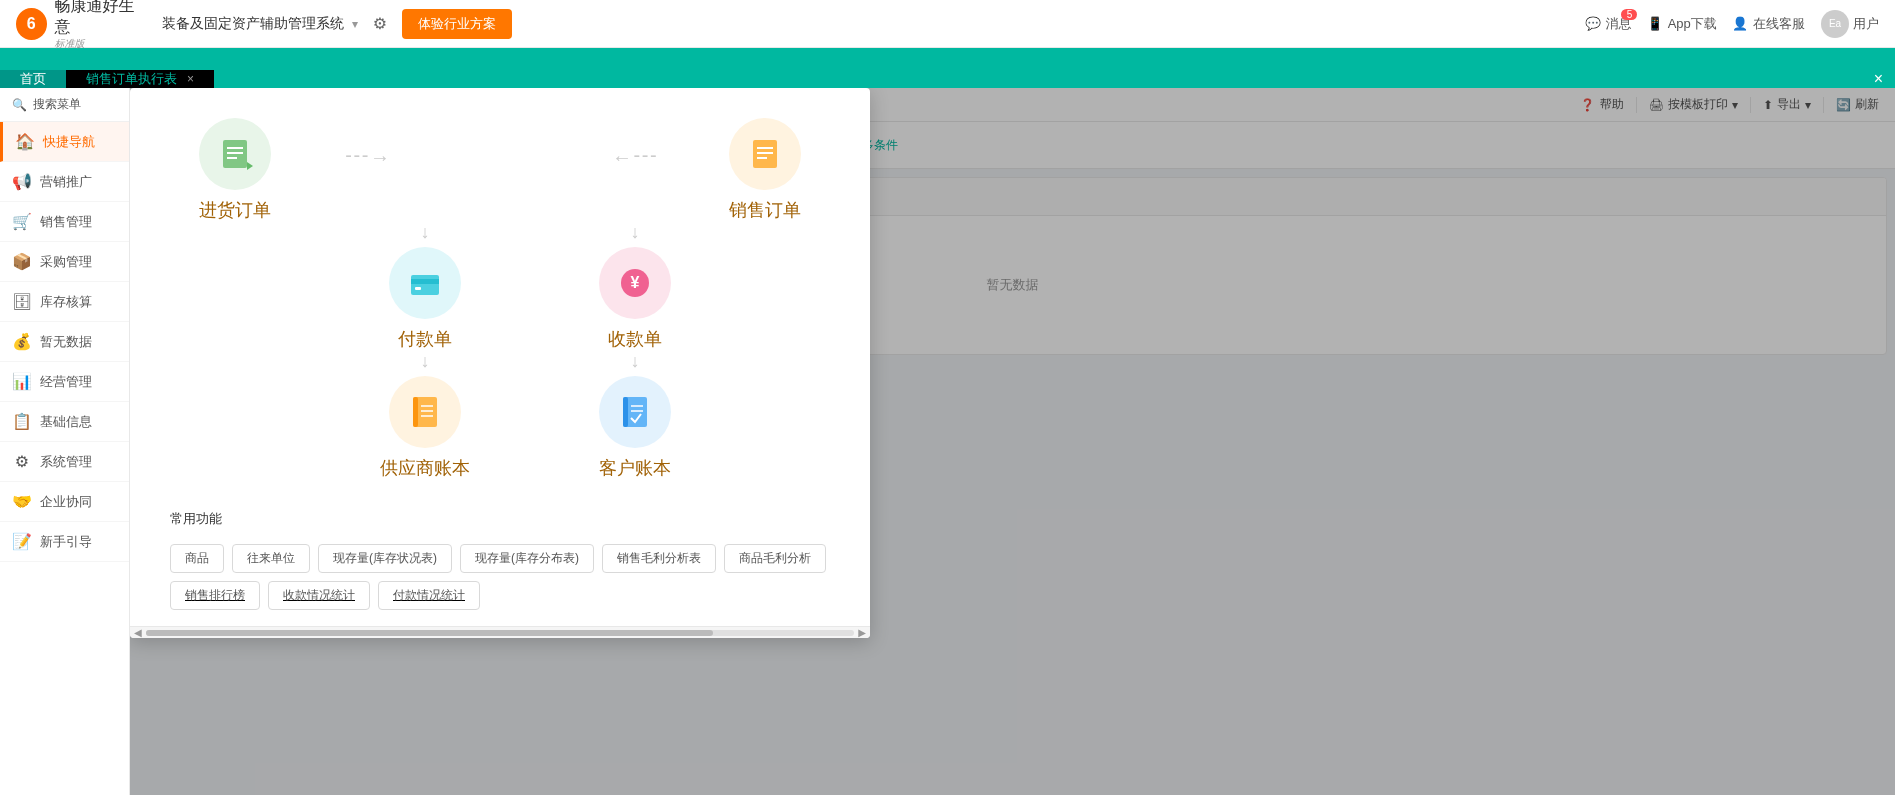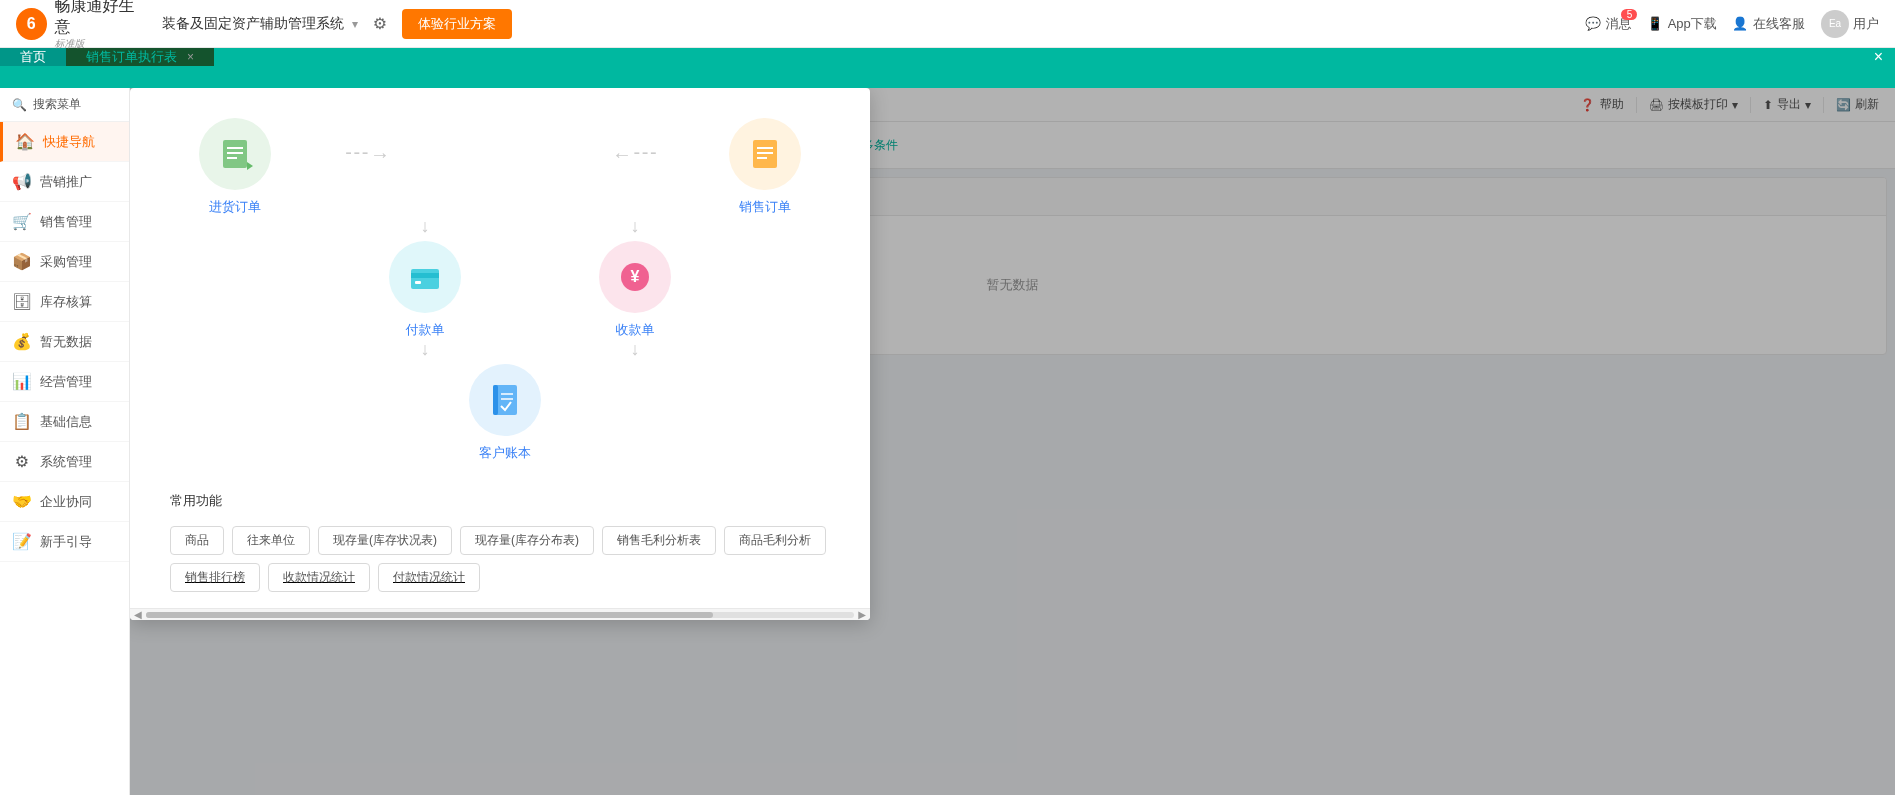--- a/index.html
+++ b/index.html
@@ -105,37 +105,37 @@
       border-radius: 50%;
       display: flex; align-items: center; justify-content: center;
       color: #fff; font-size: 10px;
     }
 
     
     .nav-tabs {
       height: 40px;
       background: #00b8a0;
       display: flex;
-      align-items: flex-start;
+      align-items: flex-end;
       padding: 0;
       position: relative;
       z-index: 9;
     }
     .nav-tab {
       padding: 0 20px;
       display: flex;
       align-items: center;
       color: #fff;
       font-size: 13px;
       cursor: pointer;
       gap: 6px;
       white-space: nowrap;
     }
     .nav-tab.active {
-      background: #14532d;
+      background: #000000;
       color: #00b8a0;
     }
     .nav-tab.home {
       background: #009688;
       color: #fff;
     }
     .tab-close {
       font-size: 12px;
       color: #aaa;
       cursor: pointer;
@@ -350,22 +350,22 @@
     .flow-circle {
       width: 72px;
       height: 72px;
       border-radius: 50%;
       display: flex;
       align-items: center;
       justify-content: center;
       font-size: 28px;
     }
     .flow-label {
-      font-size: 13px;
-      color: #3b82f6;
+      font-size: 18px;
+      color: #a16207;
     }
     .flow-arrow-h {
       flex: 1;
       display: flex;
       align-items: center;
       justify-content: center;
       color: #ccc;
       font-size: 20px;
       padding-bottom: 30px;
     }
@@ -675,20 +675,32 @@
             <div style="width:130px;"></div>
             <div style="width:60px;"></div>
             <div style="width:130px; display:flex; justify-content:center; color:#ccc; font-size:18px;">↓</div>
             <div style="width:80px;"></div>
             <div style="width:130px; display:flex; justify-content:center; color:#ccc; font-size:18px;">↓</div>
           </div>
 
           <div class="flow-row" style="margin-top:4px;">
             <div class="flow-spacer"></div>
             <div style="width:60px;"></div>
+            <div class="flow-node">
+              <div class="flow-circle circle-orange2">
+                <svg width="36" height="36" viewBox="0 0 36 36">
+                    <rect x="6" y="3" width="24" height="30" rx="2" fill="#ffa726" opacity="0.8"></rect>
+                    <rect x="6" y="3" width="5" height="30" rx="2" fill="#fb8c00" opacity="0.8"></rect>
+                    <line x1="14" y1="12" x2="26" y2="12" stroke="#fff" stroke-width="1.5"></line>
+                    <line x1="14" y1="17" x2="26" y2="17" stroke="#fff" stroke-width="1.5"></line>
+                    <line x1="14" y1="22" x2="26" y2="22" stroke="#fff" stroke-width="1.5"></line>
+                  </svg>
+              </div>
+              <span class="flow-label">供应商账本</span>
+            </div>
             <div style="width:80px;"></div>
             <div class="flow-node">
               <div class="flow-circle circle-blue">
                 <svg width="36" height="36" viewBox="0 0 36 36">
                     <rect x="6" y="3" width="24" height="30" rx="2" fill="#42a5f5" opacity="0.8"></rect>
                     <rect x="6" y="3" width="5" height="30" rx="2" fill="#1e88e5" opacity="0.8"></rect>
                     <line x1="14" y1="12" x2="26" y2="12" stroke="#fff" stroke-width="1.5"></line>
                     <line x1="14" y1="17" x2="26" y2="17" stroke="#fff" stroke-width="1.5"></line>
                     <polyline points="14,24 18,28 24,20" stroke="#fff" stroke-width="2" fill="none"></polyline>
                   </svg>

